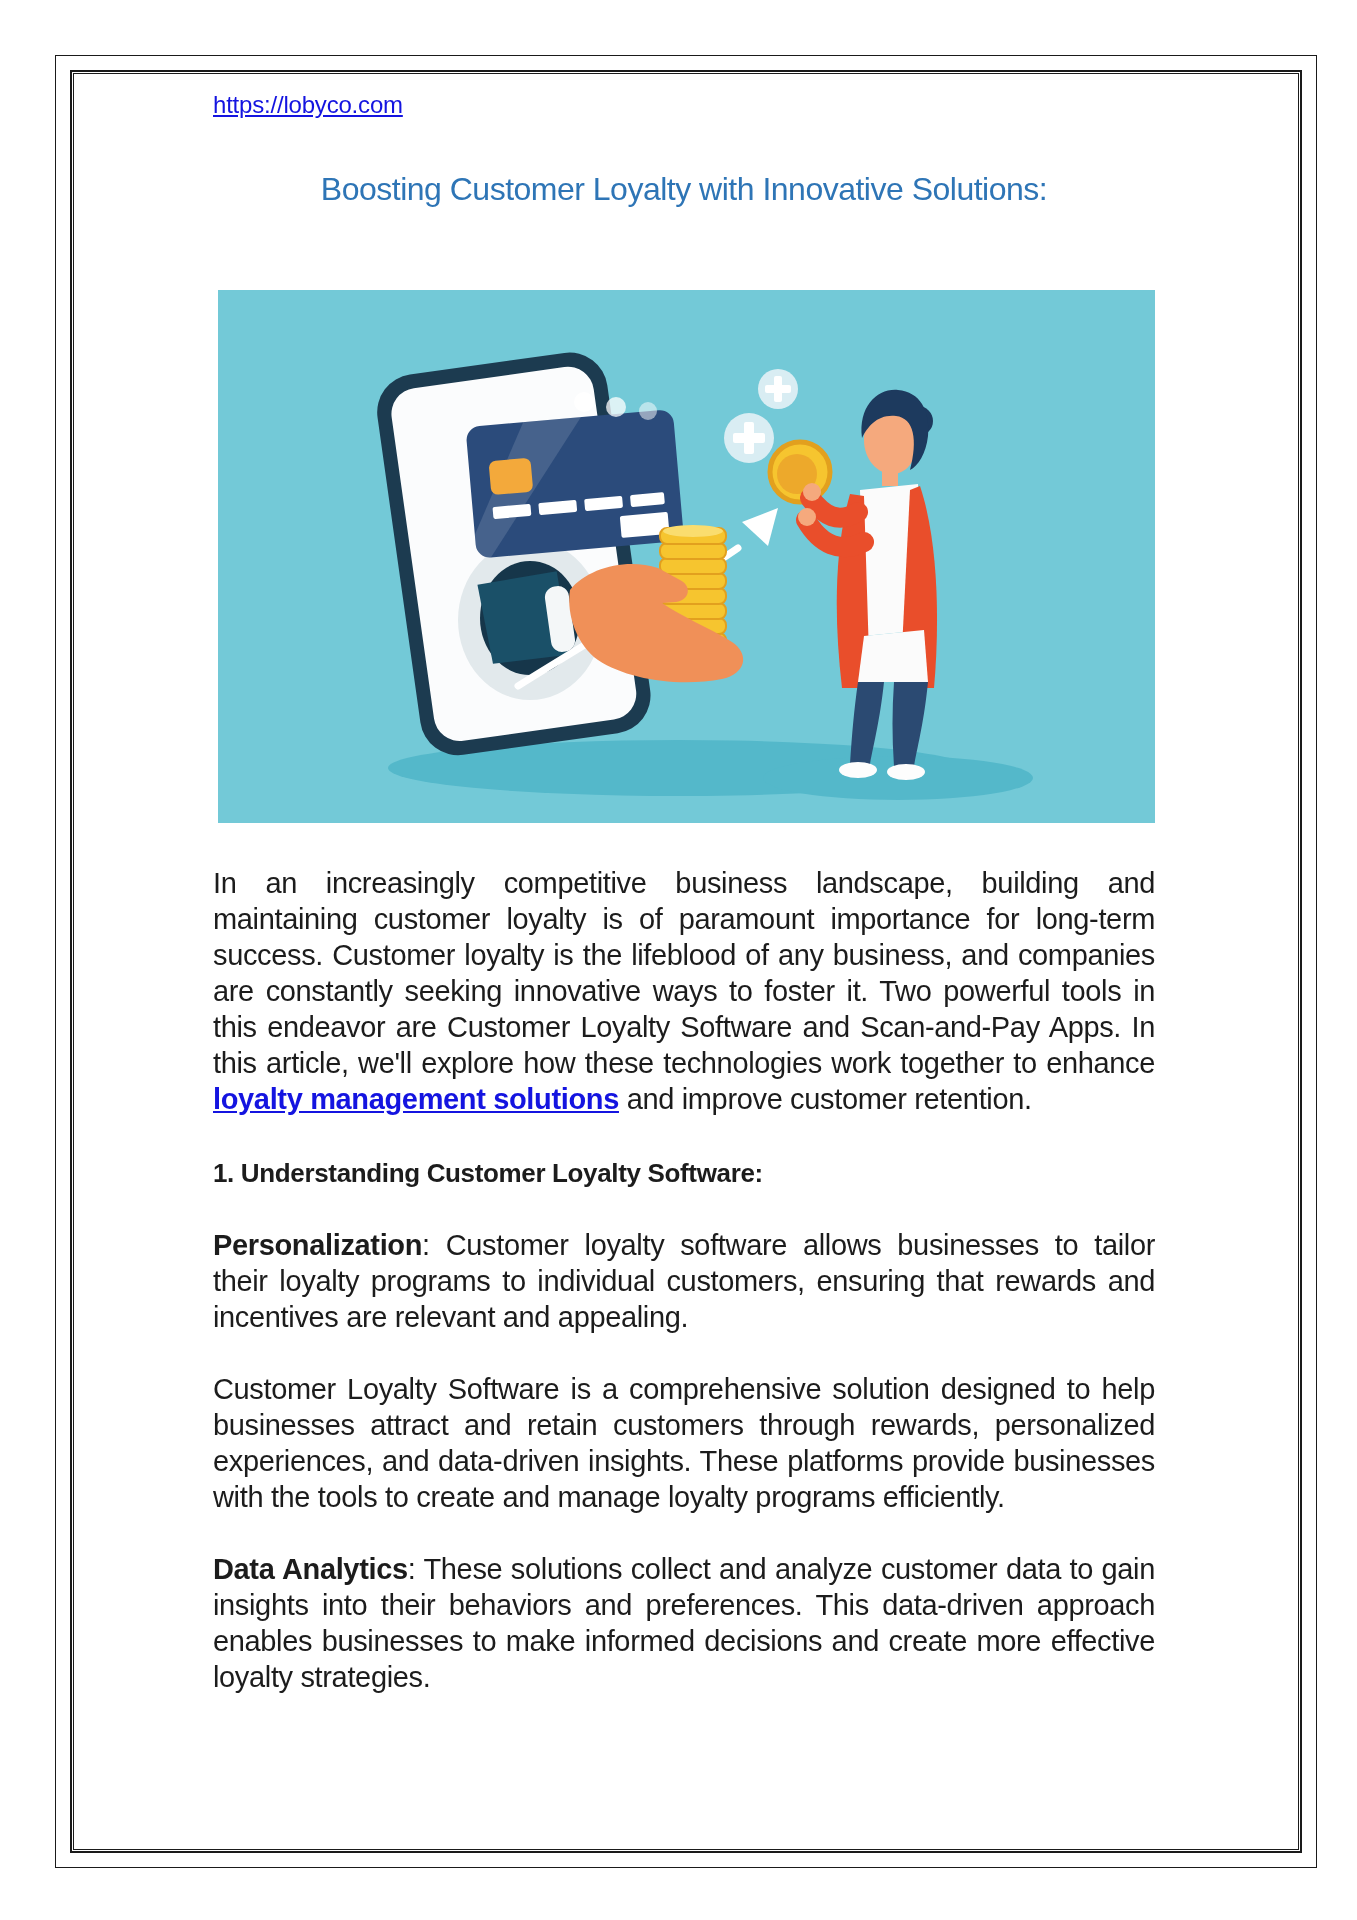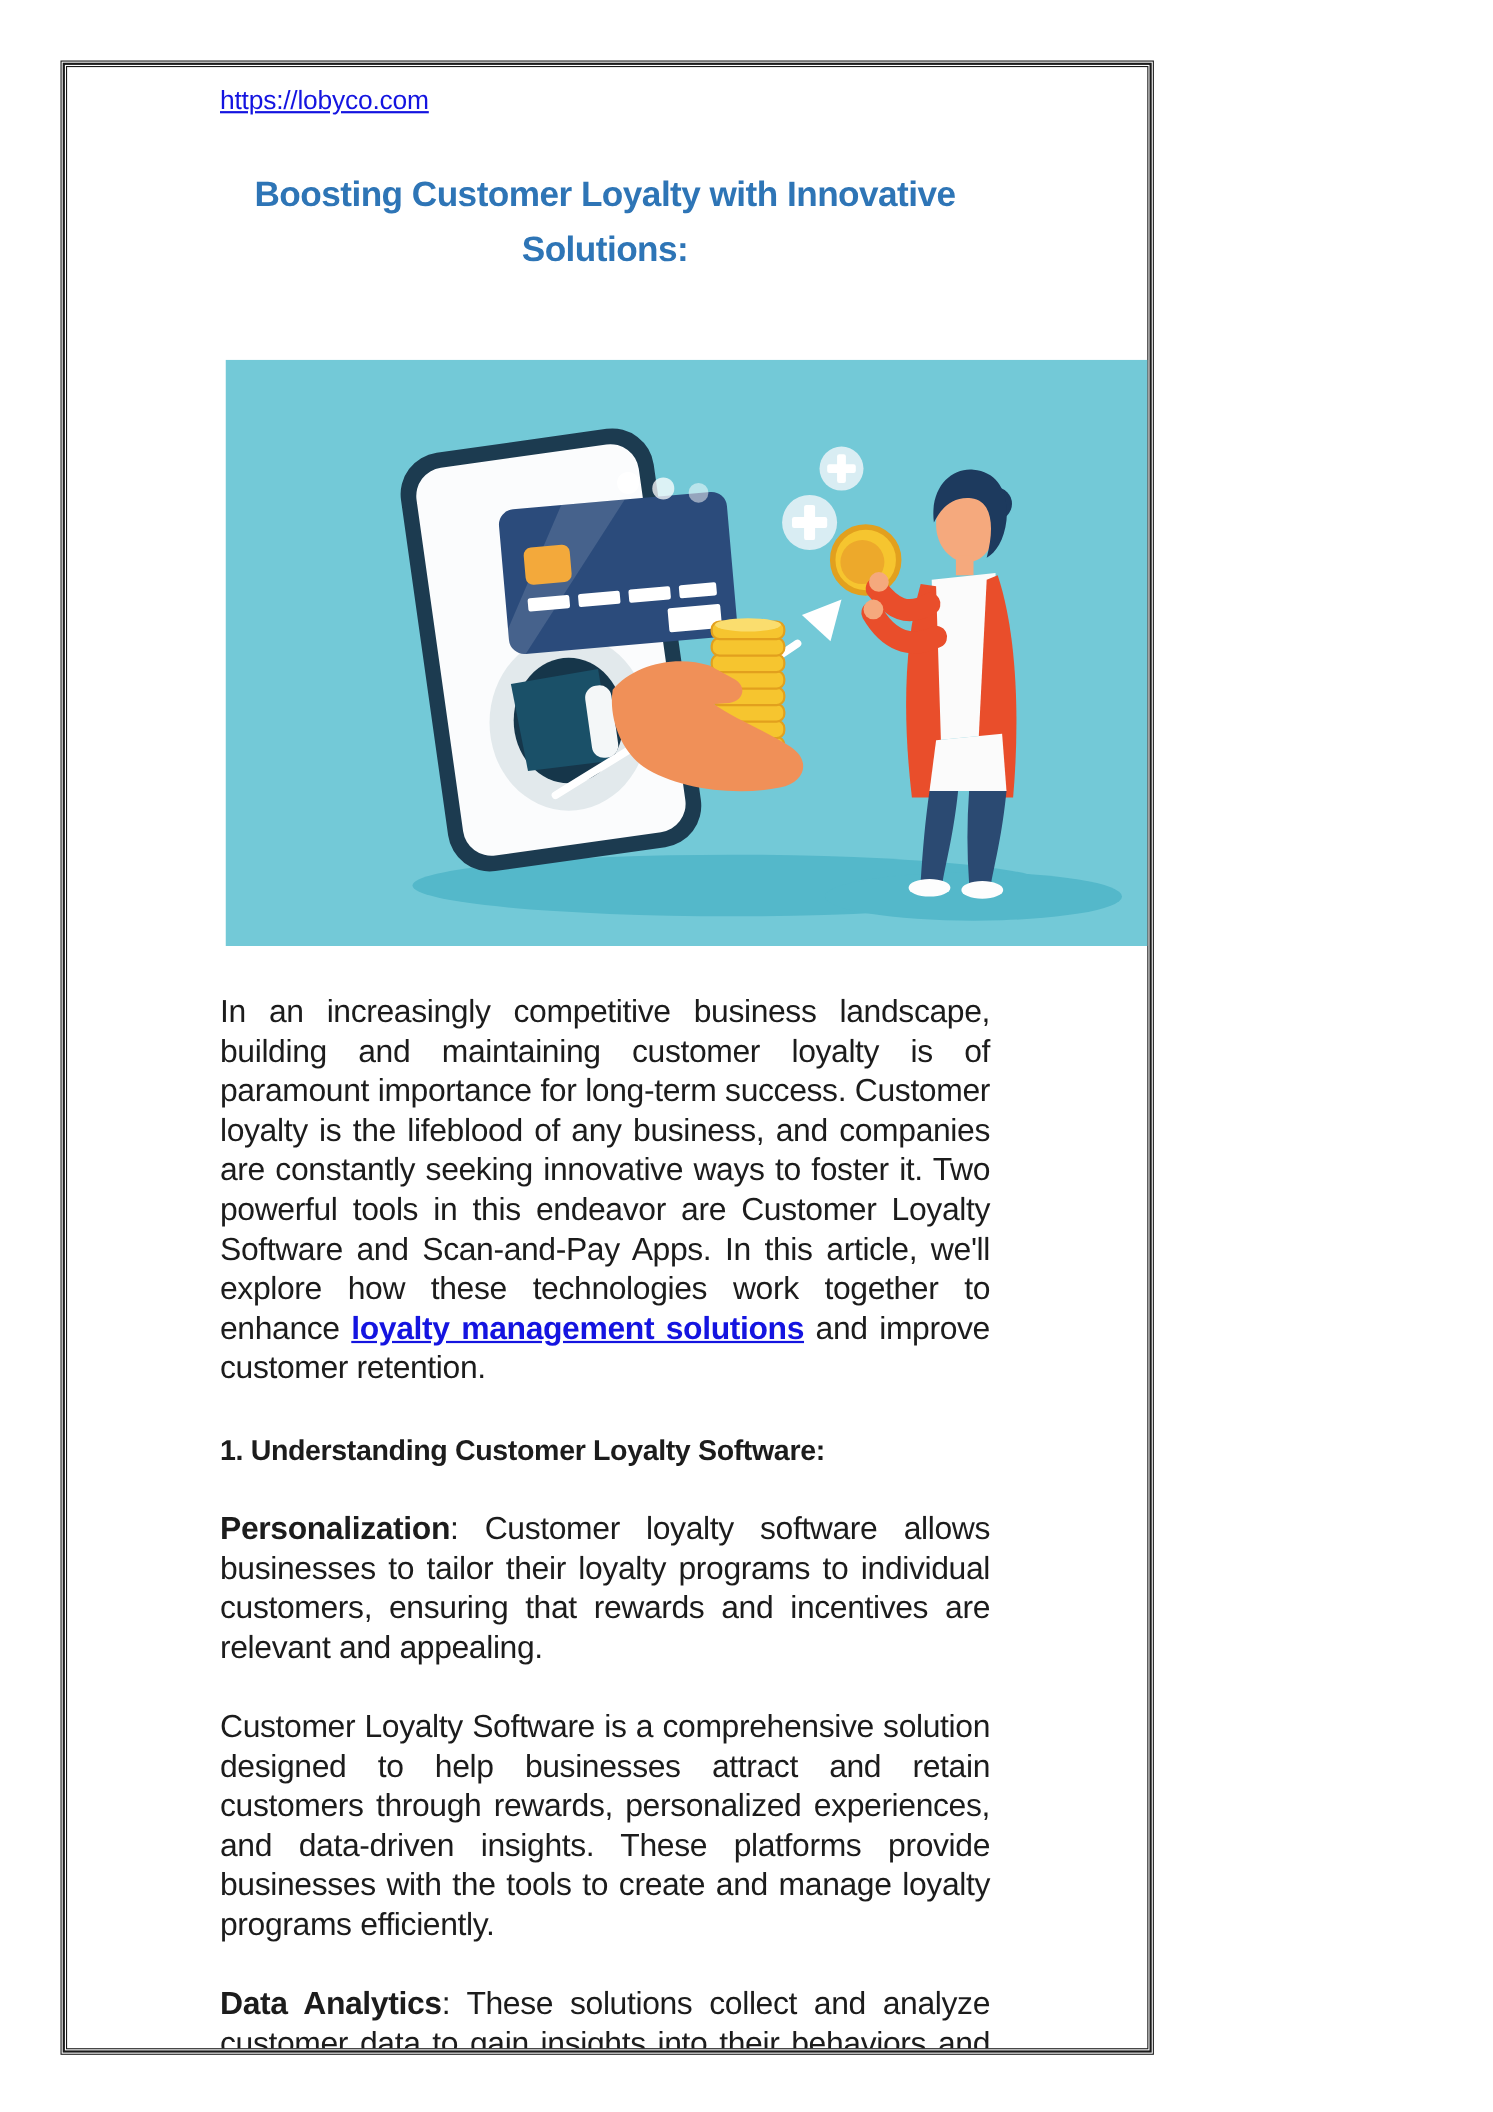--- a/index.html
+++ b/index.html
@@ -3,22 +3,22 @@
 <meta charset="utf-8">
 <style>
   html,body{margin:0;padding:0;}
   body{
     width:1357px;height:1920px;
     background:var(--c-pageBackground,#fff);
     font-family:"Liberation Sans","DejaVu Sans",sans-serif;
     position:relative;overflow:hidden;
   }
   .frame-outer{
-    position:absolute;left:55px;top:55px;width:994px;height:1813px;
-    border:1px solid var(--c-border,#1a1a1a);padding:1px;box-sizing:border-box;
+    position:absolute;left:55px;top:55px;width:1262px;height:1813px;
+    border:1px solid var(--c-border,#1a1a1a);padding:14px;box-sizing:border-box;
   }
   .frame-mid{
     width:100%;height:100%;box-sizing:border-box;
     border:2px solid var(--c-border,#1a1a1a);padding:1px;
   }
   .frame-inner{
     width:100%;height:100%;box-sizing:border-box;
     border:1px solid var(--c-border,#1a1a1a);
     overflow:hidden;
   }
@@ -30,21 +30,21 @@
     display:inline-block;
     font-size:24px;line-height:30px;
     color:var(--c-link,#1414E0);
     text-decoration:underline;
     letter-spacing:-0.2px;
   }
   h1.doc-title{
     margin:44px 0 0 0;
     text-align:center;
     font-size:32px;line-height:50px;
-    font-weight:bold;letter-spacing:-0.5px;
+    font-weight:normal;letter-spacing:-0.5px;
     color:var(--c-title,#2E75B6);
   }
   h1.doc-title span{display:block;}
   figure.hero{
     margin:76px 0 0 5px;padding:0;
     width:937px;height:533px;
   }
   figure.hero svg{display:block;width:937px;height:533px;}
   p.body-text{
     margin:36px 0 0 0;

